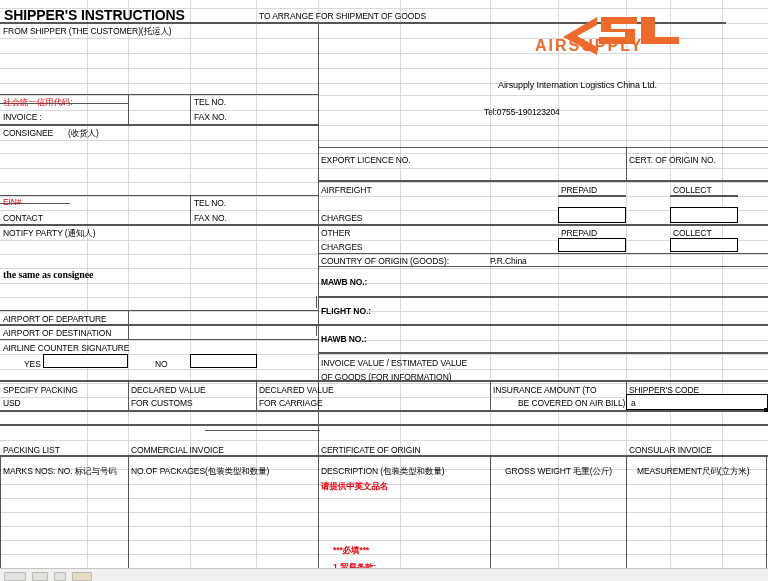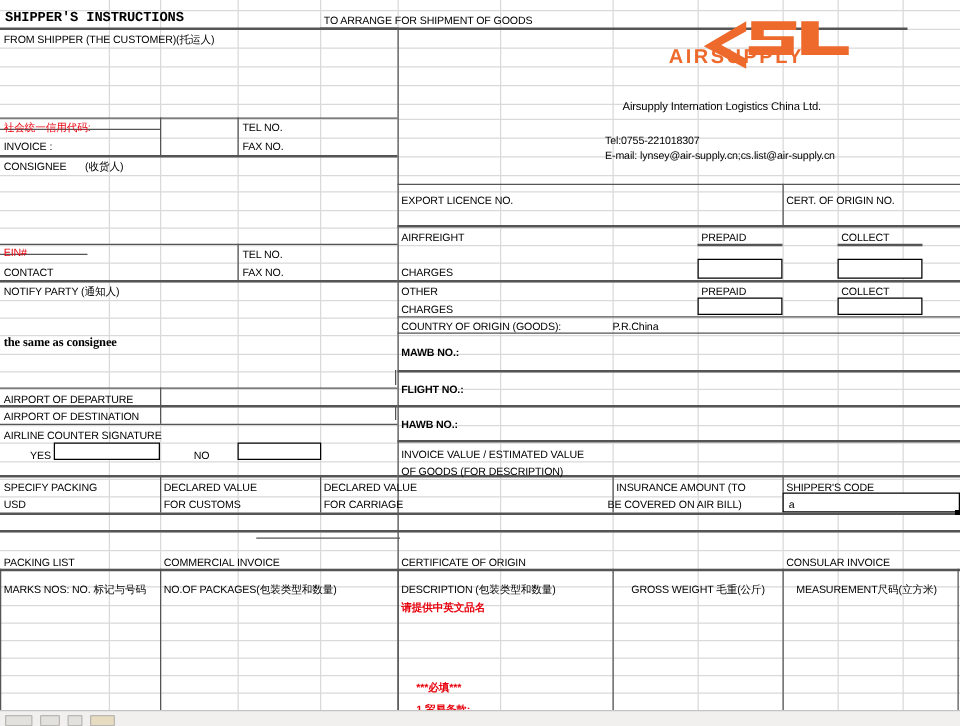--- a/index.html
+++ b/index.html
@@ -36,21 +36,21 @@
     font-size: 8.5px;
     color: #000000;
     line-height: 11px;
     white-space: nowrap;
     letter-spacing: -0.1px;
   }
   .t.bold { font-weight: bold; }
   .t.red { color: #e8000d; }
   .t.redb { color: #e8000d; font-weight: bold; }
   .t.serif { font-family: "Liberation Serif", serif; font-weight: bold; font-size: 10px; }
-  .t.big { font-size: 11px; font-family: Liberation Mono, monospace; }
+  .t.big { font-size: 14px; }
 
   
   .box {
     position: absolute;
     border: 1px solid #000000;
     background: #ffffff;
   }
   
   .ul { position: absolute; border-bottom: 1.5px solid #555; }
 
@@ -251,30 +251,30 @@
   <div class="box" style="left:670px; top:238px; width:68px; height:14px"></div>
 
   <div class="t" style="left:321px; top:256px">COUNTRY OF ORIGIN (GOODS):</div>
   <div class="t" style="left:490px; top:256px">P.R.China</div>
 
   <div class="t bold" style="left:321px; top:277px">MAWB NO.:</div>
   <div class="t bold" style="left:321px; top:306px">FLIGHT NO.:</div>
   <div class="t bold" style="left:321px; top:334px">HAWB NO.:</div>
 
   <div class="t" style="left:321px; top:358px">INVOICE VALUE / ESTIMATED VALUE</div>
-  <div class="t" style="left:321px; top:372px">OF GOODS (FOR DESCRIPTION)</div>
+  <div class="t" style="left:321px; top:372px">OF GOODS (FOR INFORMATION)</div>
 
   <div class="t" style="left:3px; top:385px">SPECIFY PACKING</div>
   <div class="t" style="left:3px; top:398px">USD</div>
   <div class="t" style="left:131px; top:385px">DECLARED VALUE</div>
   <div class="t" style="left:131px; top:398px">FOR CUSTOMS</div>
   <div class="t" style="left:259px; top:385px">DECLARED VALUE</div>
   <div class="t" style="left:259px; top:398px">FOR CARRIAGE</div>
   <div class="t" style="left:493px; top:385px">INSURANCE AMOUNT (TO</div>
-  <div class="t" style="left:486px; top:398px">BE COVERED ON AIR BILL)</div>
+  <div class="t" style="left:518px; top:398px">BE COVERED ON AIR BILL)</div>
   <div class="t" style="left:629px; top:385px">SHIPPER'S CODE</div>
 
   <div class="selcell" style="left:626px; top:394px; width:142px; height:16px">
     <div class="t" style="left:4px; top:3px">a</div>
   </div>
   <div class="fillhandle" style="left:764px; top:408px"></div>
 
   <div class="t" style="left:3px; top:445px">PACKING LIST</div>
   <div class="t" style="left:131px; top:445px">COMMERCIAL INVOICE</div>
   <div class="t" style="left:321px; top:445px">CERTIFICATE OF ORIGIN</div>
@@ -295,22 +295,21 @@
 
       <path d="M18 26 L52 6 L52 14 L32 25 L52 36 L52 44 Z" fill="#ED6A2C"></path>
       <path d="M56 6 L92 6 L92 13 L66 13 L66 18 L90 18 L90 33 L54 33 L54 26 L80 26 L80 21 L56 21 Z" fill="#ED6A2C"></path>
       <path d="M96 6 L110 6 L110 26 L134 26 L134 33 L96 33 Z" fill="#ED6A2C"></path>
       <path d="M10 30 L46 30 L46 37 L10 37 Z" fill="#ED6A2C" opacity="0"></path>
     </svg>
     <div class="logo-word" style="left:-10px; top:26px; font-size:16px">AIRSUPPLY</div>
   </div>
 
   <div class="t" style="left:498px; top:80px; font-size:9px">Airsupply  Internation   Logistics  China  Ltd.</div>
-  <div class="t" style="left:484px; top:107px">Tel:0755-221018307</div>
-  <div class="t" style="left:484px; top:119px">E-mail: lynsey@air-supply.cn;cs.list@air-supply.cn</div>
+  <div class="t" style="left:484px; top:107px">Tel:0755-190123204</div>
 
   <div id="bottom-strip">
     <div class="chip" style="left:4px;  width:22px"></div>
     <div class="chip" style="left:32px; width:16px"></div>
     <div class="chip" style="left:54px; width:12px"></div>
     <div class="chip" style="left:72px; width:20px; background:#e8dcc0"></div>
   </div>
 
 </div>
 

